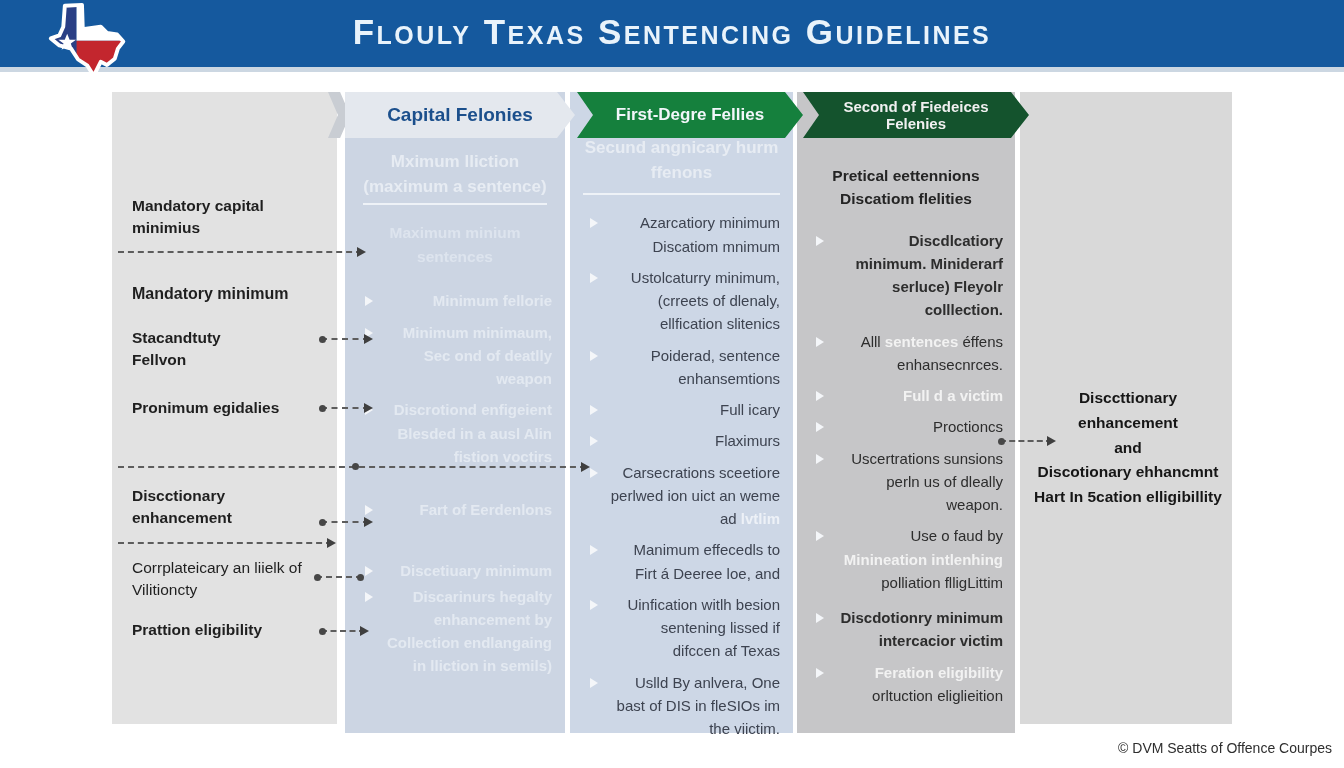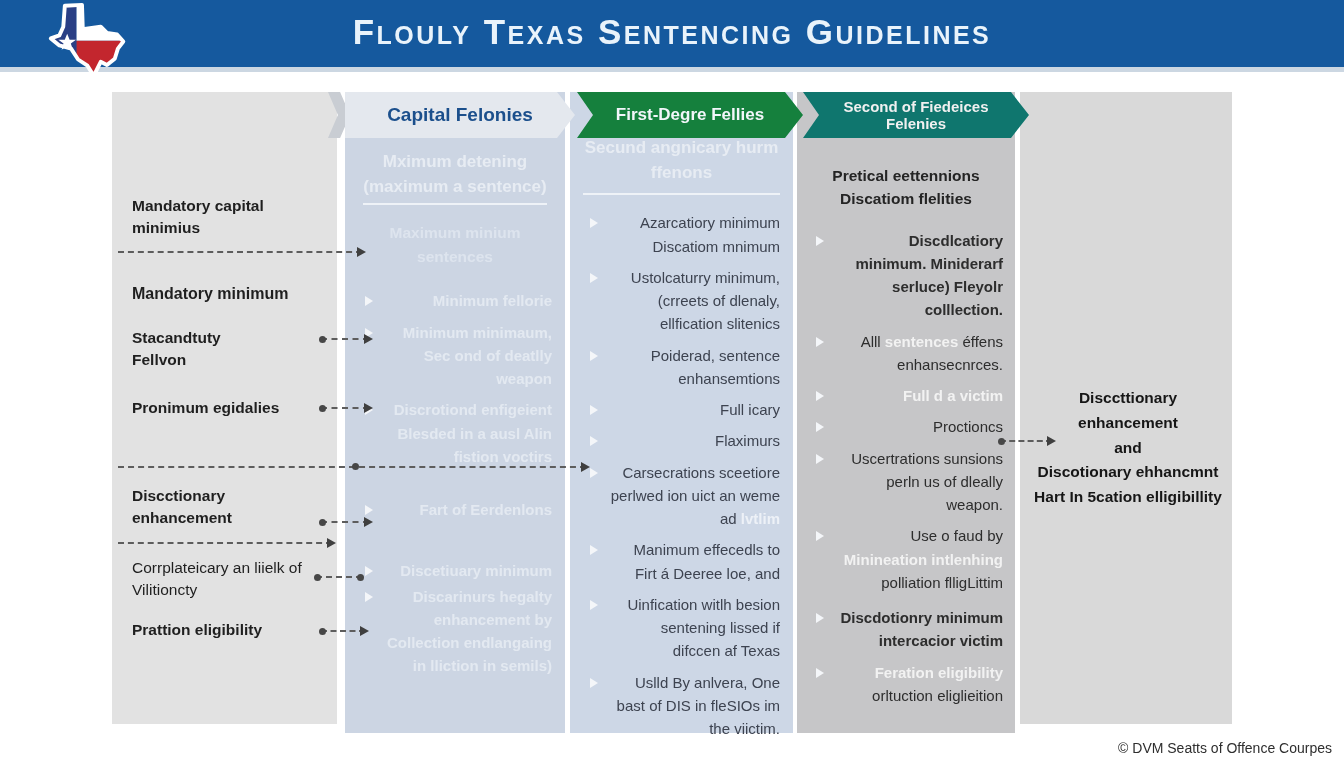--- a/index.html
+++ b/index.html
@@ -25,21 +25,21 @@
 
   
   .banner { position:absolute; top:92px; height:46px; z-index:5; display:flex; flex-direction:column;
             align-items:center; justify-content:center; font-weight:bold; text-align:center; }
   .banner-lead { position:absolute; top:92px; left:328px; width:22px; height:46px; background:#c9cdd3;
                  clip-path:polygon(0 0,55% 0,100% 50%,55% 100%,0 100%,45% 50%); z-index:4; }
   .banner-capital { left:345px; width:230px; background:#e4e8ee; color:#1b4f8c; font-size:19px;
                     clip-path:polygon(0 0,calc(100% - 18px) 0,100% 50%,calc(100% - 18px) 100%,0 100%); }
   .banner-first { left:577px; width:226px; background:#15803d; color:#f2f6fa; font-size:17px;
                   clip-path:polygon(0 0,calc(100% - 18px) 0,100% 50%,calc(100% - 18px) 100%,0 100%,16px 50%); }
-  .banner-second { left:803px; width:226px; background:#0f766e; color:#f0f0f0; font-size:15px; line-height:1.15;
+  .banner-second { left:803px; width:226px; background:#14532d; color:#f0f0f0; font-size:15px; line-height:1.15;
                    clip-path:polygon(0 0,calc(100% - 18px) 0,100% 50%,calc(100% - 18px) 100%,0 100%,16px 50%); }
 
   
   .llabel { position:absolute; left:132px; color:#1f1f1f; font-weight:600; font-size:15.5px; line-height:1.45; }
   .llabel.b { font-weight:bold; font-size:16px; }
   .right-lines { position:absolute; left:1030px; top:386px; width:196px; text-align:center;
                  font-size:15.5px; font-weight:600; color:#161616; line-height:1.6; }
 
   
   .col-head { color:#e7ecf3; font-weight:bold; font-size:17px; text-align:center; line-height:1.45; }
@@ -110,21 +110,21 @@
   <div class="banner banner-first">
     <span>First-Degre Fellies</span>
   </div>
   <div class="banner banner-second">
     <span>Second of Fiedeices</span>
     <span>Felenies</span>
   </div>
 
   <div class="col col-capital">
     <div class="col-head">
-      <span>Mximum detening</span><br>
+      <span>Mximum lliction</span><br>
       <span class="u">(maximum a sentence)</span>
     </div>
     <div class="sub">Maximum minium sentences</div>
     <ul class="blist">
       <li><span>Minimum fellorie</span></li>
       <li><span>Minimum minimaum, Sec ond of deatlly weapon</span></li>
       <li class="mb30"><span>Discrotiond enfigeient Blesded in a ausl Alin fistion voctirs</span></li>
       <li class="mb38"><span>Fart of Eerdenlons</span></li>
       <li class="mb2"><span>Discetiuary minimum</span></li>
       <li><span>Discarinurs hegalty enhancement by Collection endlangaing in lliction in semils)</span></li>

